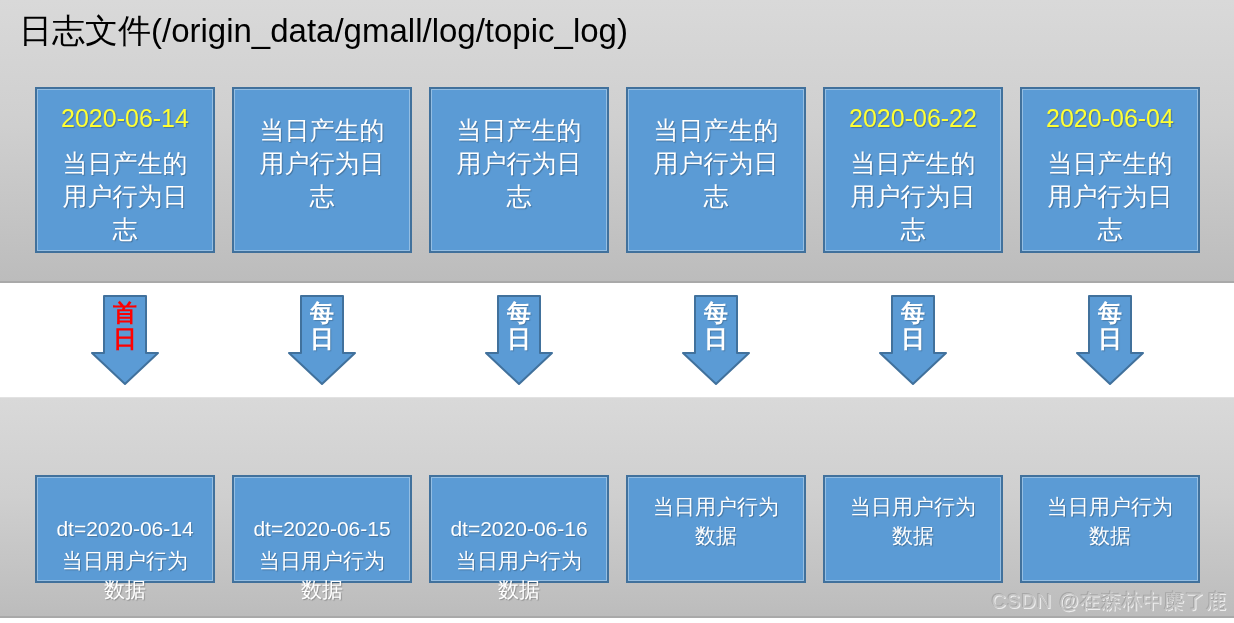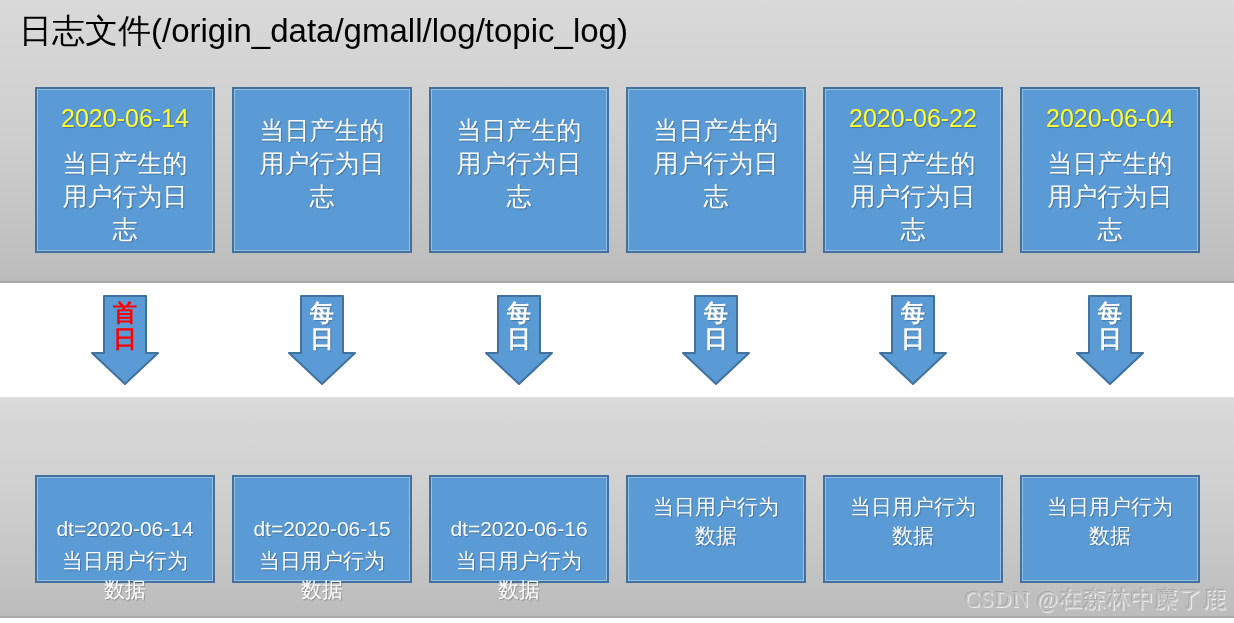--- a/index.html
+++ b/index.html
@@ -80,23 +80,22 @@
     position:absolute;top:5px;left:0;right:0;
     margin:0 auto;width:25px;
     font-size:24px;line-height:26px;font-weight:bold;
     text-align:center;word-break:break-all;
     color:var(--daily-label);
     text-shadow:1px 1px 1px rgba(0,0,0,0.2);
   }
   .label-first{color:var(--first-day-label);text-shadow:none;}
   .watermark{
     position:absolute;right:7px;bottom:8px;
-    font-size:23px;color:#c6c6c6;letter-spacing:1px;
+    font-size:20px;color:#c6c6c6;letter-spacing:1px;
     text-shadow:-1px -1px 0 #a7a7a7,1px 1px 0 #ededed;
-    font-family:Liberation Serif, serif;
   }
 </style>
 </head>
 <body>
 
 <section class="band band-top">
   <h1 class="section-title title-top">日志文件(/origin_data/gmall/log/topic_log)</h1>
 </section>
 
 <div class="row row-top">

